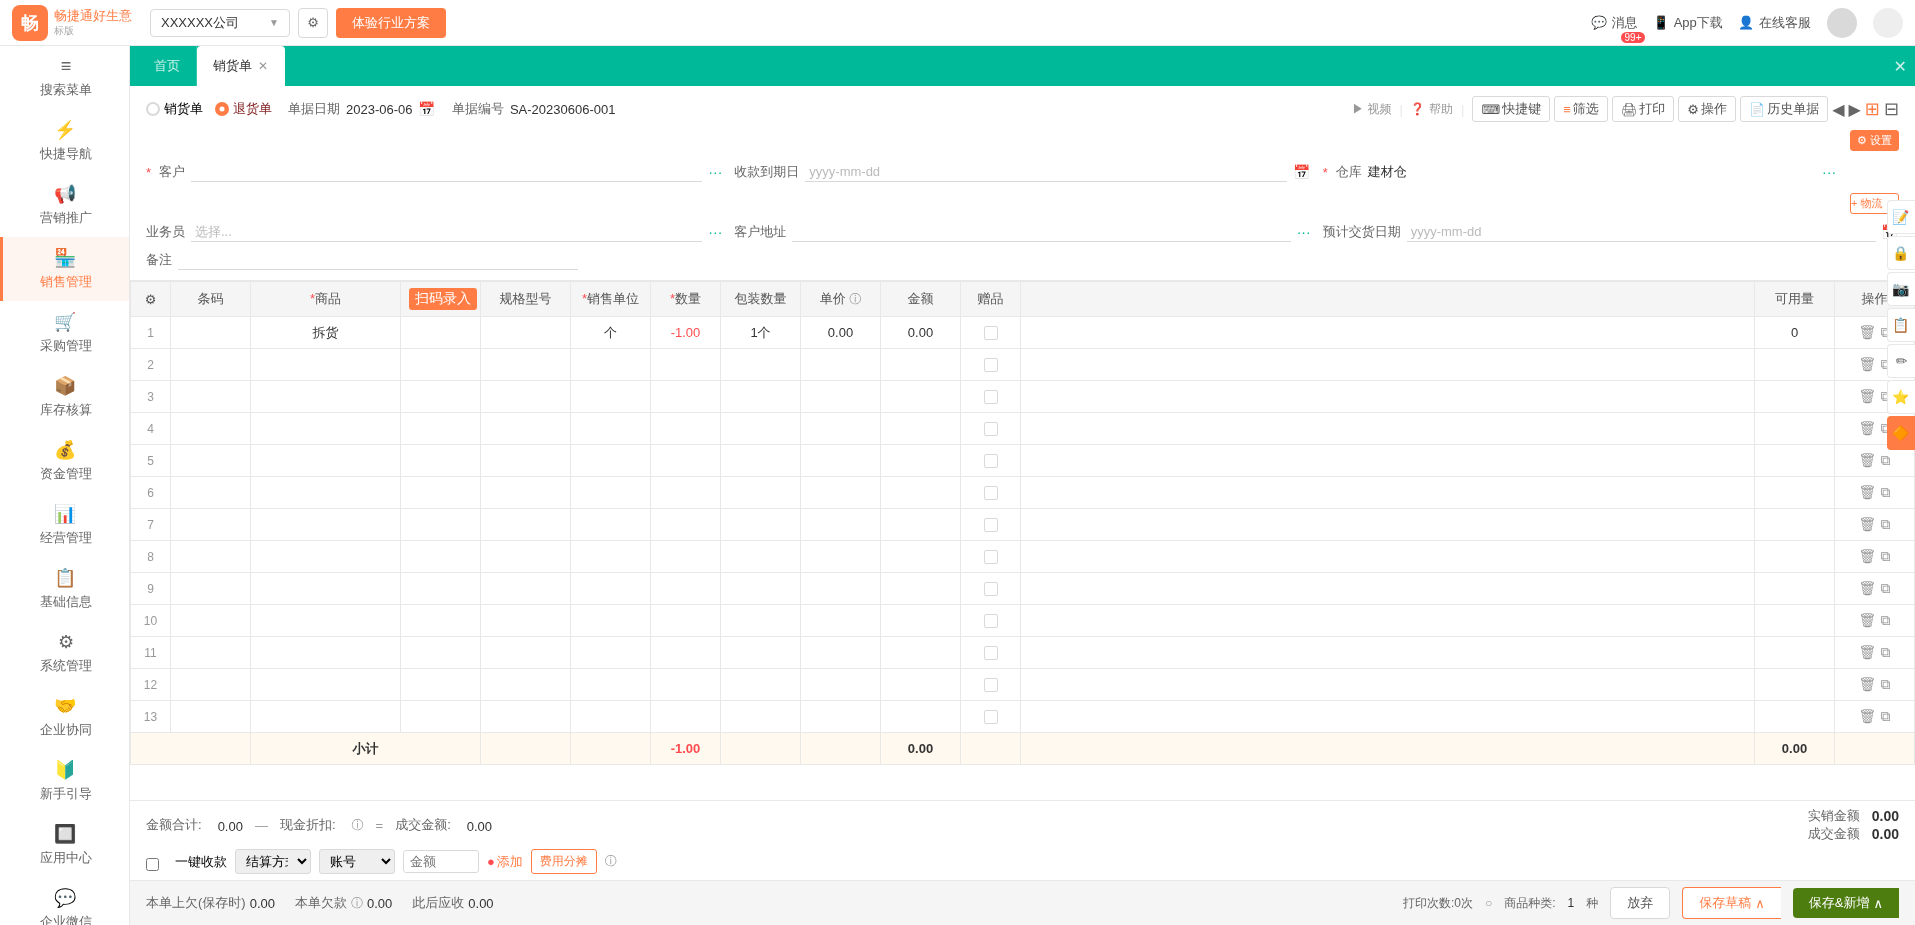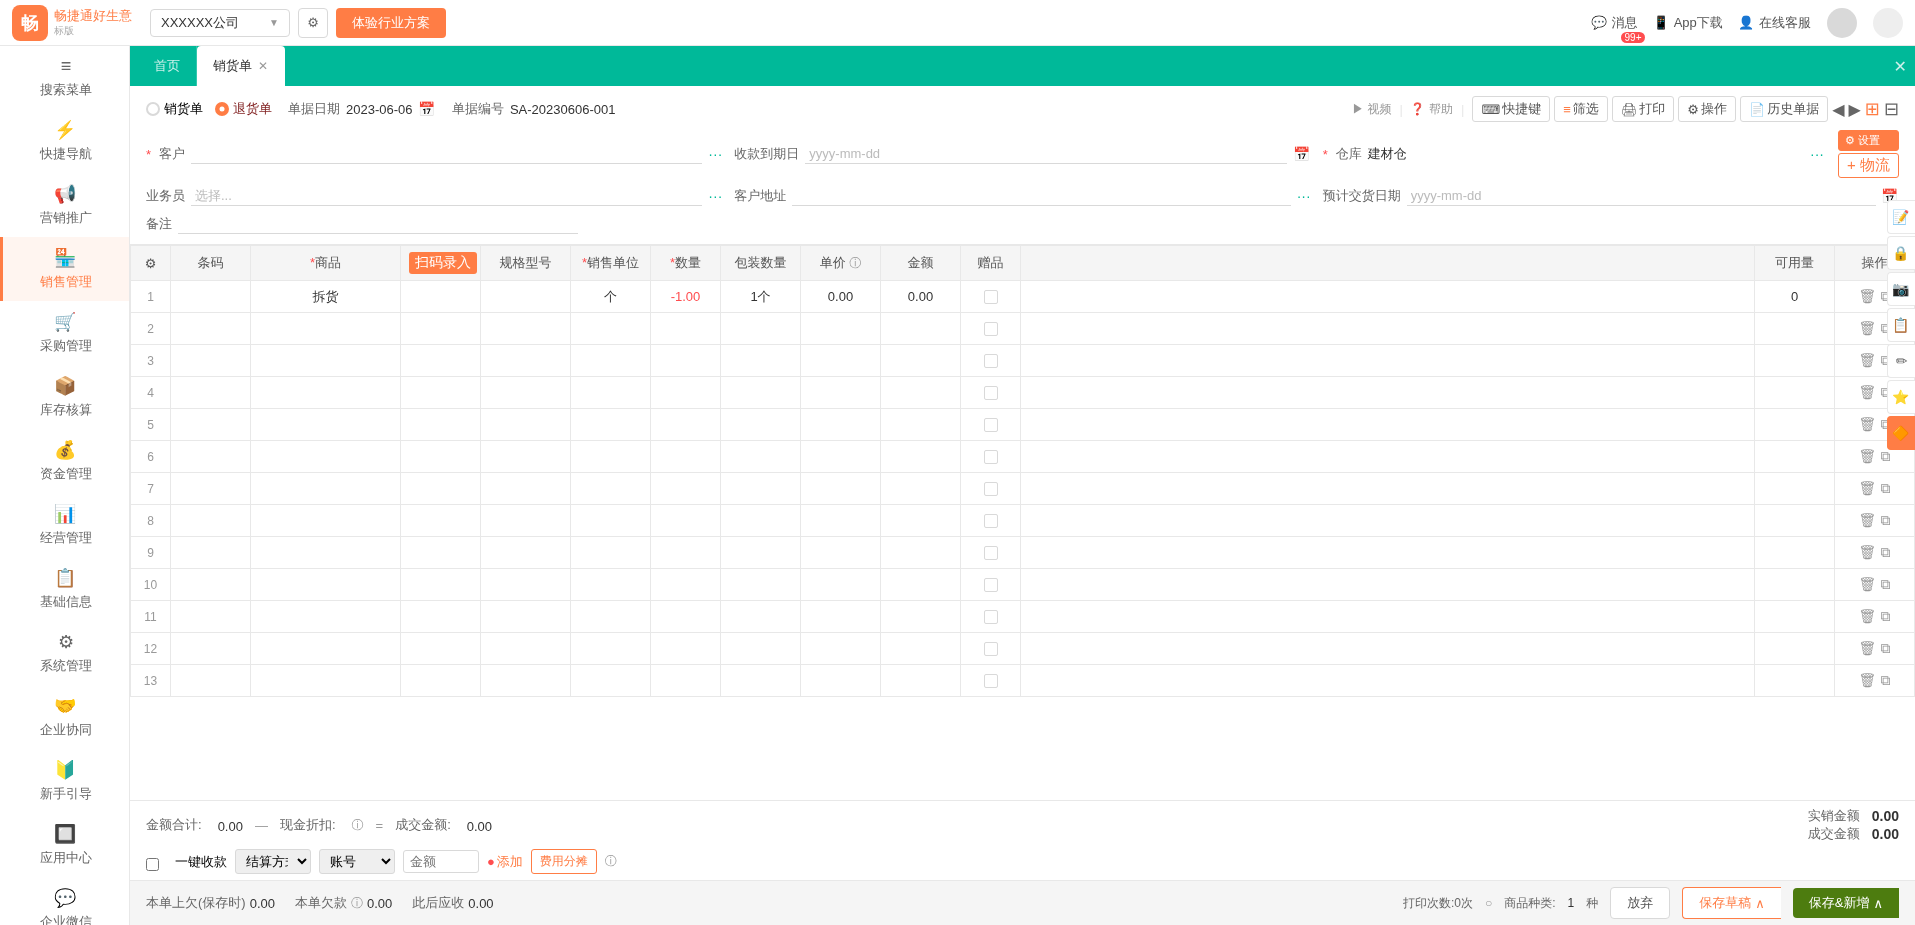--- a/index.html
+++ b/index.html
@@ -282,21 +282,21 @@
           <input class="form-input" placeholder="yyyy-mm-dd" style="flex: 1 1 0%;">
           <span class="cal-icon">📅</span>
         </div>
         <div class="form-cell">
           <span style="color:#ff4d4f;margin-right:2px;">*</span>
           <span class="field-label">仓库</span>
           <span class="field-value" style="flex:1;">建材仓</span>
           <span class="ellipsis-btn">···</span>
           <div style="margin-left:8px;display:flex;flex-direction:column;gap:2px;">
             <button class="toolbar-btn primary" style="font-size:11px;padding:2px 6px;">⚙ 设置</button>
-            <button class="toolbar-btn" style="font-size:15px;padding:2px 8px;color:#ff7d45;border-color:#ff7d45;">+ 物流</button>
+            <button class="toolbar-btn" style="font-size:11px;padding:2px 0;color:#ff7d45;border-color:#ff7d45;margin-top:40px;">+ 物流</button>
           </div>
         </div>
       </div>
 
       <div class="form-row">
         <div class="form-cell">
           <span class="field-label">业务员</span>
           <input class="form-input" placeholder="选择..." style="flex: 1 1 0%;">
           <span class="ellipsis-btn">···</span>
         </div>
@@ -662,20 +662,34 @@
               <td></td>
               <td></td>
               <td>
                 <div class="action-icons">
                   <span class="action-icon">🗑</span>
                   <span class="action-icon">⧉</span>
                 </div>
               </td>
             </tr>
 
+          <tr class="subtotal-row">
+            <td colspan="2"></td>
+            <td colspan="2">小计</td>
+            <td></td>
+            <td></td>
+            <td class="red-text">-1.00</td>
+            <td></td>
+            <td></td>
+            <td>0.00</td>
+            <td></td>
+            <td></td>
+            <td>0.00</td>
+            <td></td>
+          </tr>
         </tbody>
       </table>
     </div>
 
     <div class="bottom-bar">
       <div class="summary-row">
         <div class="summary-item">
           <span class="summary-label">金额合计:</span>
           <span class="summary-value">0.00</span>
         </div>

